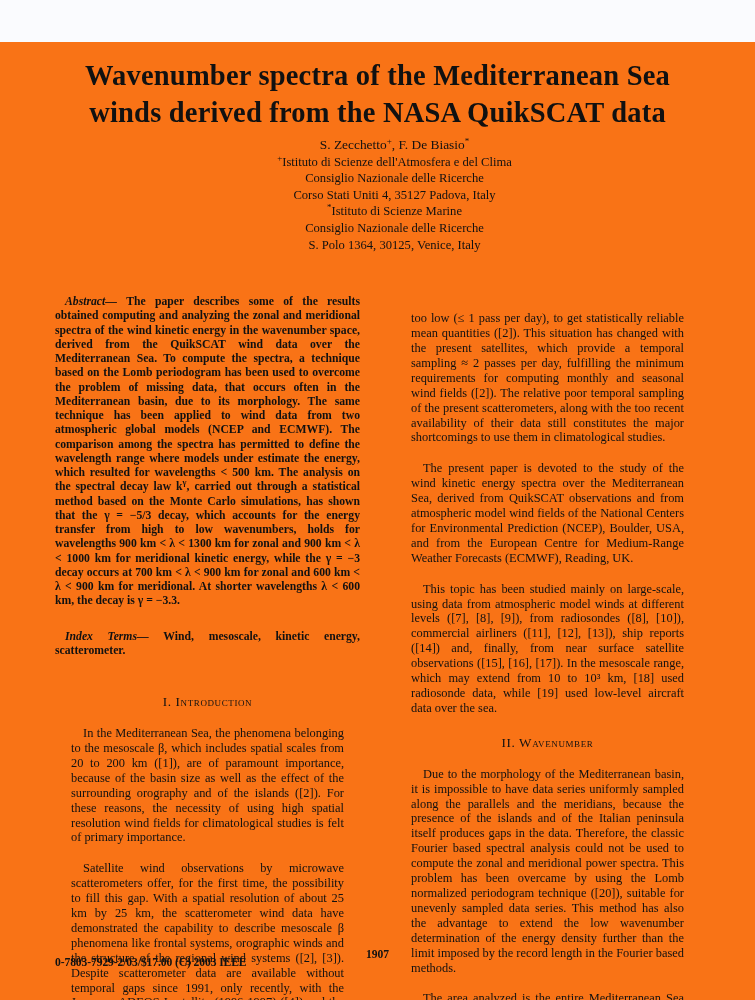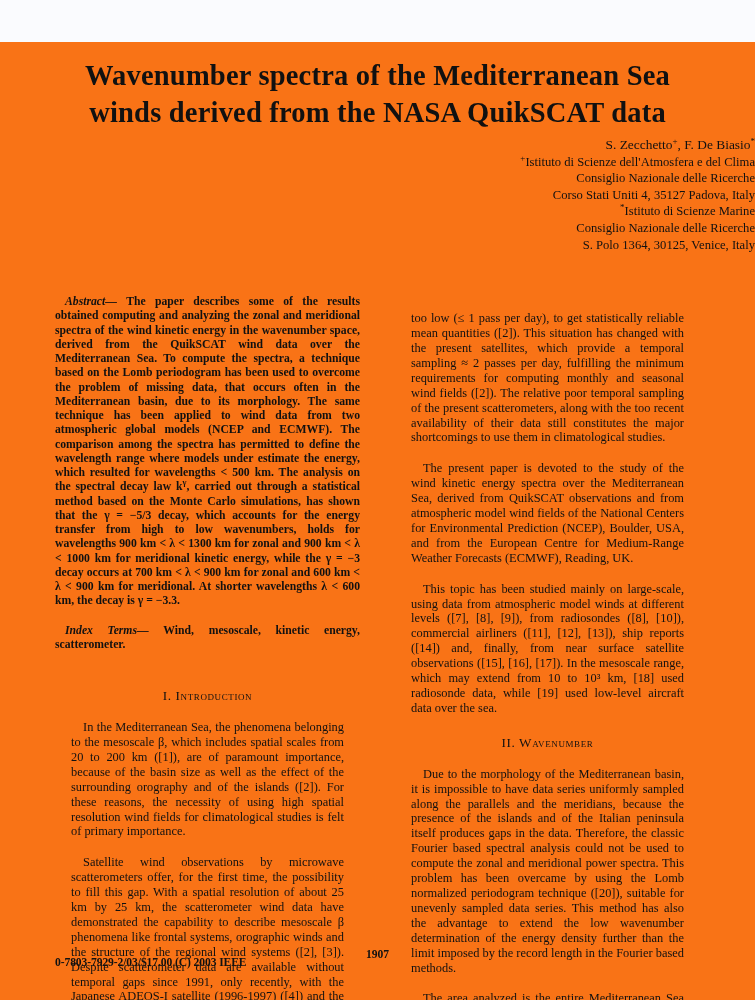--- a/index.html
+++ b/index.html
@@ -24,21 +24,21 @@
     position:relative;
     margin:57px 40px 0 40px;
     text-align:center;
     font-size:28.5px;
     line-height:37px;
     font-weight:bold;
     letter-spacing:0.2px;
   }
   .authors {
     margin-top:6px;
-    text-align:right;
+    text-align:center;
     font-size:12.6px;
     line-height:16.6px;
     margin-left:34px;
   }
   .authors .names { font-size:13.4px; }
   .authors sup { font-size:9px; line-height:0; }
   .columns {
     display:flex;
     gap:35px;
     margin:42px 55px 0 55px;
@@ -49,21 +49,21 @@
     line-height:14.9px;
     text-align:justify;
   }
   .abstract, .index-terms {
     font-weight:bold;
     font-size:11.7px;
     line-height:14.25px;
     margin:0;
     text-indent:10px;
   }
-  .index-terms { margin-top:15px; }
+  .index-terms { margin-top:21px; }
   .lead-italic { font-style:italic; }
   .abstract sup, .bodyp sup { font-size:8.5px; line-height:0; }
   .section-heading {
     text-align:center;
     font-variant:small-caps;
     font-size:13.2px;
     font-weight:normal;
     letter-spacing:0.6px;
     margin:20px 0 8px 0;
     text-indent:0;

